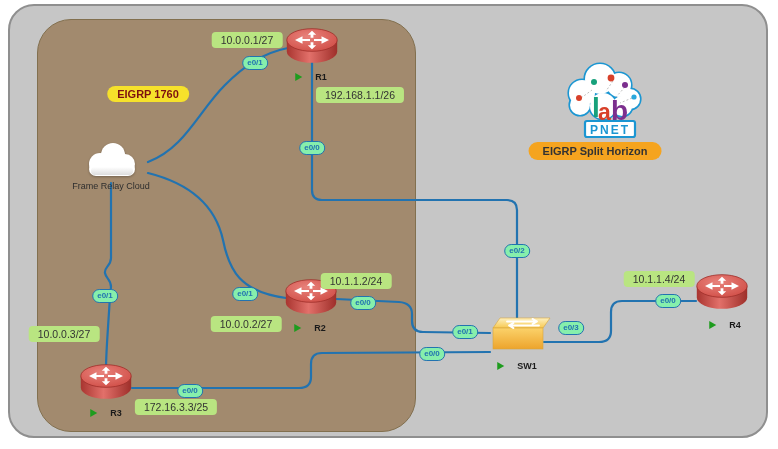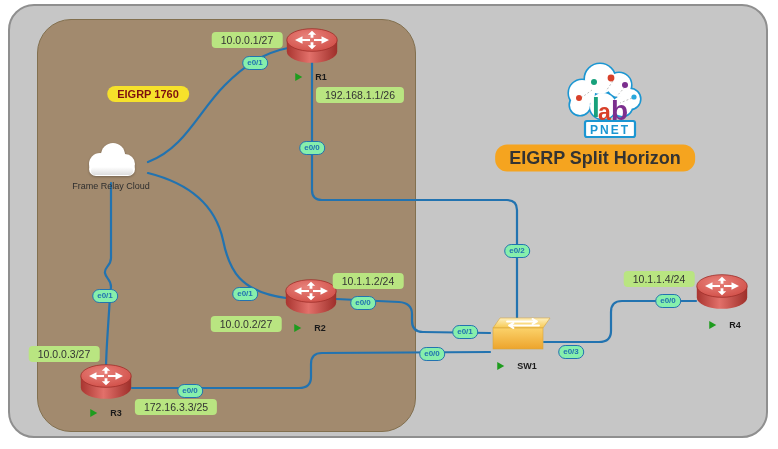--- a/index.html
+++ b/index.html
@@ -19,21 +19,21 @@
 
   .if-pill { background: #86efac; border: 1.5px solid var(--c-if_pill_blue, #2273b0);
     color: var(--c-if_pill_blue, #2273b0); font-size: 8px; font-weight: bold;
     padding: 1px 4px; border-radius: 8px; line-height: 10px; }
   .ip-pill { background: var(--c-ip_pill_bg, #b9e581); color: #333;
     font-size: 10.5px; padding: 1.5px 9px; border-radius: 4px; line-height: 13px; }
   .badge-yellow { background: var(--c-badge_yellow_bg, #f6e12b);
     color: var(--c-badge_yellow_text, #7c1010); font-weight: bold; font-size: 11px;
     padding: 2px 10px; border-radius: 10px; }
   .badge-orange { background: var(--c-badge_orange_bg, #f5a41f); color: #333;
-    font-weight: bold; font-size: 18px; padding: 3px 14px; border-radius: 12px; margin-top: 7px; }
+    font-weight: bold; font-size: 11px; padding: 3px 14px; border-radius: 12px; }
 
   .node-label { font-size: 9px; font-weight: bold; color: #1a1a1a;
     display: flex; align-items: center; gap: 13px; }
   .tri { width: 0; height: 0; border-left: 7px solid var(--c-node_running_green, #1e9c1e);
     border-top: 4.5px solid transparent; border-bottom: 4.5px solid transparent; display: inline-block; }
   .cloud-label { font-size: 9px; font-weight: normal; color: #2e2e2e; }
   .node { cursor: pointer; }
   .cloud-svg { filter: drop-shadow(0 1px 1px rgba(0,0,0,.28)); }
 </style>
 </head>
@@ -166,35 +166,35 @@
     </svg>
 </div>
 <div class="pin node-label" style="left:517px; top:366px">
   <span class="tri"></span>
   <span>SW1</span>
 </div>
 
 <div class="pin ip-pill" style="left:247px; top:40px">10.0.0.1/27</div>
 <div class="pin ip-pill" style="left:360px; top:95px">192.168.1.1/26</div>
 <div class="pin ip-pill" style="left:246px; top:324px">10.0.0.2/27</div>
-<div class="pin ip-pill" style="left:368px; top:281px">10.1.1.2/24</div>
-<div class="pin ip-pill" style="left:64px;  top:354px">10.0.0.3/27</div>
+<div class="pin ip-pill" style="left:356px; top:281px">10.1.1.2/24</div>
+<div class="pin ip-pill" style="left:64px;  top:334px">10.0.0.3/27</div>
 <div class="pin ip-pill" style="left:176px; top:407px">172.16.3.3/25</div>
 <div class="pin ip-pill" style="left:659px; top:279px">10.1.1.4/24</div>
 
 <div class="pin if-pill" style="left:255px; top:63px">e0/1</div>
 <div class="pin if-pill" style="left:312px; top:148px">e0/0</div>
 <div class="pin if-pill" style="left:245px; top:294px">e0/1</div>
 <div class="pin if-pill" style="left:363px; top:303px">e0/0</div>
 <div class="pin if-pill" style="left:105px; top:296px">e0/1</div>
 <div class="pin if-pill" style="left:190px; top:391px">e0/0</div>
 <div class="pin if-pill" style="left:517px; top:251px">e0/2</div>
 <div class="pin if-pill" style="left:465px; top:332px">e0/1</div>
 <div class="pin if-pill" style="left:432px; top:354px">e0/0</div>
-<div class="pin if-pill" style="left:571px; top:352px">e0/3</div>
+<div class="pin if-pill" style="left:571px; top:328px">e0/3</div>
 <div class="pin if-pill" style="left:668px; top:301px">e0/0</div>
 
 <div class="pin" style="left:602px; top:103px">
   <svg width="92" height="84" viewBox="0 0 92 84">
     <g stroke="#1b96d2" stroke-width="3.2" fill="#fff">
       <circle cx="26" cy="34" r="13"></circle>
         <circle cx="44" cy="20" r="15"></circle>
         <circle cx="63" cy="26" r="12"></circle>
       <circle cx="74" cy="40" r="10"></circle>
         <circle cx="24" cy="46" r="10"></circle>

